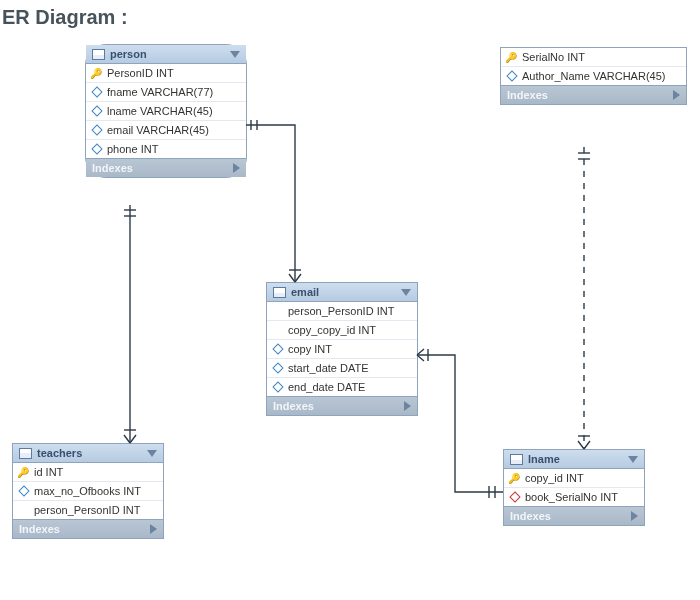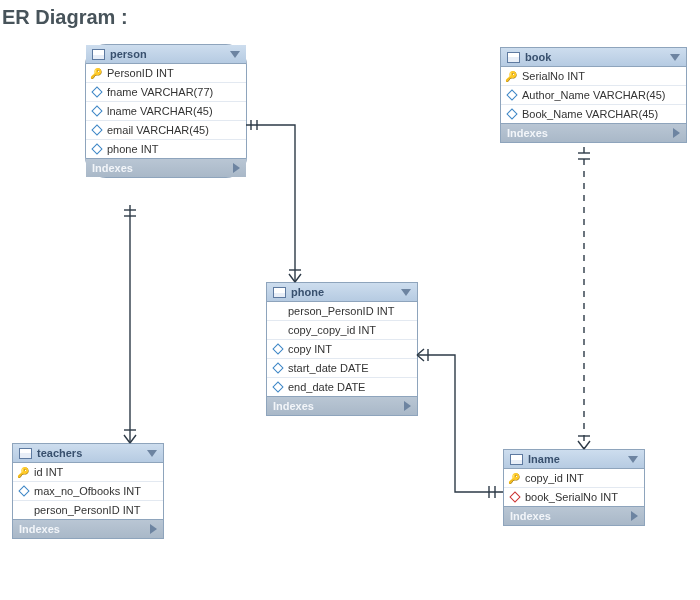--- a/index.html
+++ b/index.html
@@ -88,51 +88,41 @@
         </div>
       </div>
   <div class="indexes">
     <span>Indexes</span>
     <span class="idx-spacer"></span>
     <span class="play"></span>
   </div>
 </div>
 
 <div class="entity" style="left:500px;top:47px;width:185px;">
-  <div class="entity-header">
-    <span class="tbl-ico"></span>
-    <span>book</span>
-    <span class="hdr-spacer"></span>
-    <span class="tri"></span>
-  </div>
   <div>
         <div class="row">
           <span class="ico key">🔑</span>
           <span>SerialNo INT</span>
         </div>
         <div class="row">
           <span class="ico diamond-blue"></span>
           <span>Author_Name VARCHAR(45)</span>
         </div>
-        <div class="row">
-          <span class="ico diamond-blue"></span>
-          <span>Book_Name VARCHAR(45)</span>
-        </div>
       </div>
   <div class="indexes">
     <span>Indexes</span>
     <span class="idx-spacer"></span>
     <span class="play"></span>
   </div>
 </div>
 
 <div class="entity" style="left:266px;top:282px;width:150px;">
   <div class="entity-header">
     <span class="tbl-ico"></span>
-    <span>phone</span>
+    <span>email</span>
     <span class="hdr-spacer"></span>
     <span class="tri"></span>
   </div>
   <div>
         <div class="row">
           <span class="ico "></span>
           <span>person_PersonID INT</span>
         </div>
         <div class="row">
           <span class="ico "></span>

